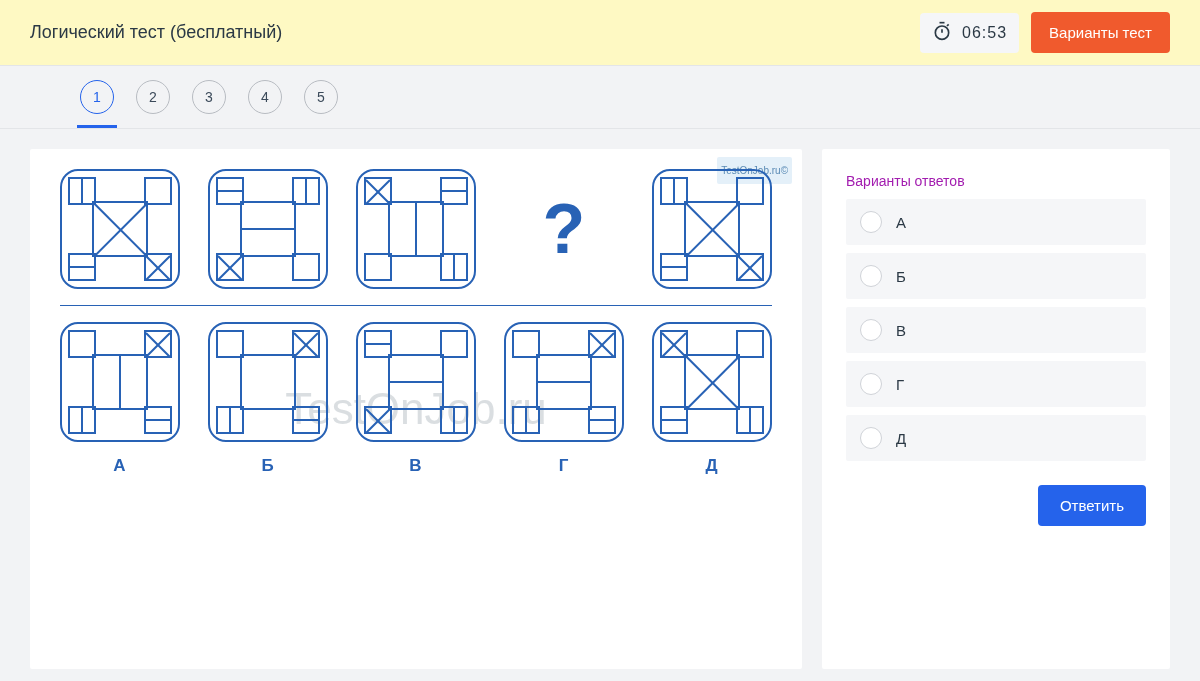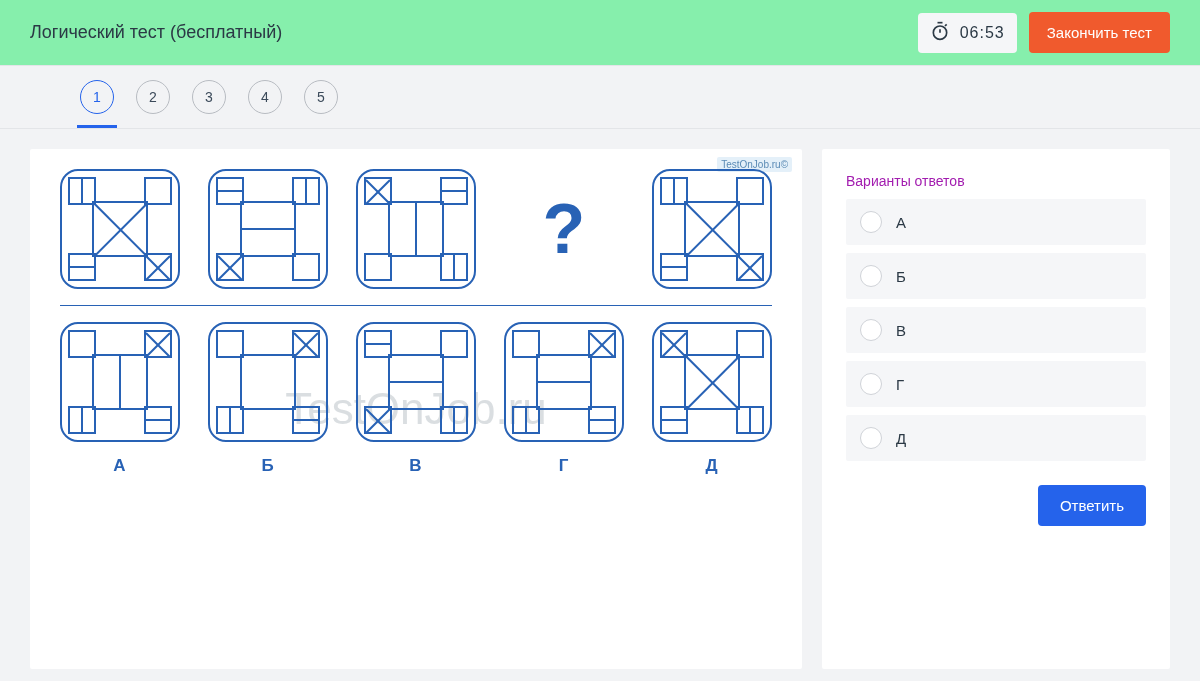--- a/index.html
+++ b/index.html
@@ -1,30 +1,30 @@
 <!DOCTYPE html>
 <html><head>
 <meta charset="utf-8">
 <style>
 * { box-sizing: border-box; margin: 0; padding: 0; }
 body { font-family: Arial, sans-serif; background: #fff; color: #2b3945; }
-.header { display: flex; align-items: center; justify-content: space-between; padding: 12px 30px; background: #86efac; }
+.header { display: flex; align-items: center; justify-content: space-between; padding: 12px 30px; background: #fef9c3; }
 .title { font-size: 18px; color: #2b3945; font-weight: 400; }
 .header-right { display: flex; align-items: center; gap: 12px; }
 .timer-box { display: flex; align-items: center; gap: 10px; background: #f5f6f8; padding: 8px 12px; border-radius: 4px; }
 .timer-icon svg { width: 20px; height: 20px; }
 .timer-text { font-size: 16px; color: #2b3945; font-weight: 500; letter-spacing: 1px; }
 .finish-btn { background: #f05a2d; color: #fff; border: none; padding: 12px 18px; font-size: 15px; font-weight: 500; border-radius: 4px; cursor: pointer; }
 .nav-bar { background: #f2f3f5; border-top: 1px solid #e3e5e8; border-bottom: 1px solid #e3e5e8; padding: 14px 80px; display: flex; gap: 22px; }
 .nav-circle { width: 34px; height: 34px; border-radius: 50%; border: 1.5px solid #b8bcc2; display: flex; align-items: center; justify-content: center; font-size: 14px; color: #3b4a5a; cursor: pointer; background: #f2f3f5; position: relative; }
 .nav-circle.active { border-color: #2563eb; color: #2563eb; }
 .nav-circle.active::after { content: ''; position: absolute; bottom: -15px; left: -4px; right: -4px; height: 3px; background: #2563eb; }
 .main { display: flex; gap: 20px; padding: 20px 30px; background: #f2f3f5; min-height: 560px; }
 .image-panel { flex: 1; background: #fff; padding: 20px 30px; border-radius: 2px; position: relative; }
-.watermark-small { position: absolute; top: 8px; right: 10px; font-size: 10px; color: #5b8bb5; background: rgba(210,230,245,0.6); padding: 2px 4px; border-radius: 2px; }
+.watermark-small { position: absolute; top: 8px; right: 10px; font-size: 10px; color: #5b8bb5; background: rgba(210,230,245,0.6); padding: 8px 4px; border-radius: 2px; }
 .seq-row { display: flex; gap: 28px; align-items: center; margin-bottom: 12px; }
 .tile { width: 120px; height: 120px; border: 2px solid #2862b5; border-radius: 18px; position: relative; }
 .corner { position: absolute; width: 28px; height: 28px; border: 2px solid #2862b5; }
 .tl { top: 6px; left: 6px; } .tr { top: 6px; right: 6px; } .bl { bottom: 6px; left: 6px; } .br { bottom: 6px; right: 6px; }
 .center { position: absolute; top: 30px; left: 30px; width: 56px; height: 56px; border: 2px solid #2862b5; }
 .cross::before, .cross::after { content: ''; position: absolute; background: #2862b5; }
 .cross::before { width: 141%; height: 2px; top: 50%; left: -20%; transform: rotate(45deg); transform-origin: center; }
 .cross::after { width: 141%; height: 2px; top: 50%; left: -20%; transform: rotate(-45deg); transform-origin: center; }
 .vline::before { content: ''; position: absolute; width: 2px; height: 100%; left: 50%; top: 0; background: #2862b5; margin-left: -1px; }
 .hline::before { content: ''; position: absolute; height: 2px; width: 100%; top: 50%; left: 0; background: #2862b5; margin-top: -1px; }
@@ -55,21 +55,21 @@
       <span class="timer-icon">
         <svg viewBox="0 0 24 24" fill="none" stroke="#2b3945" stroke-width="2">
             <circle cx="12" cy="14" r="8"></circle>
             <path d="M12 10v4"></path>
             <path d="M9 2h6"></path>
             <path d="M18 6l2-2"></path>
           </svg>
       </span>
       <span class="timer-text">06:53</span>
     </div>
-    <button class="finish-btn">Закончить тест</button>
+    <button class="finish-btn">Варианты тест</button>
   </div>
 </div>
 
 <div class="nav-bar">
   <div class="nav-circle active">1</div>
   <div class="nav-circle">2</div>
   <div class="nav-circle">3</div>
   <div class="nav-circle">4</div>
   <div class="nav-circle">5</div>
 </div>

